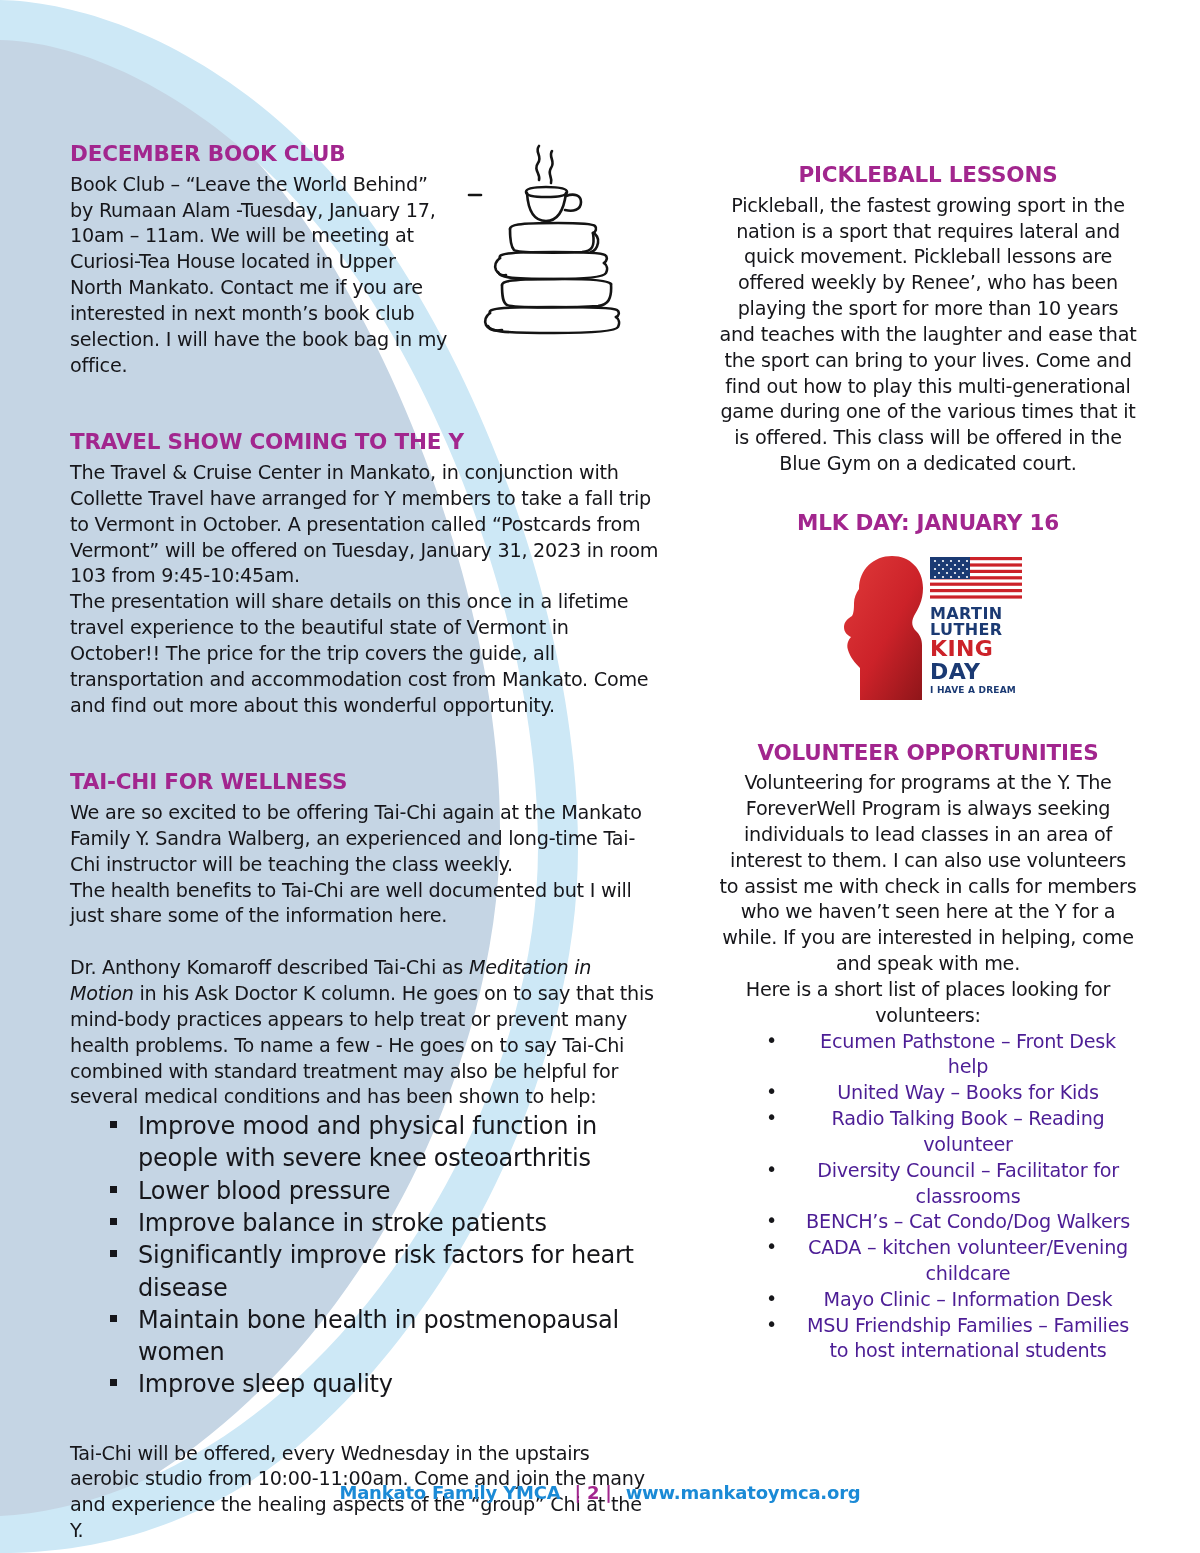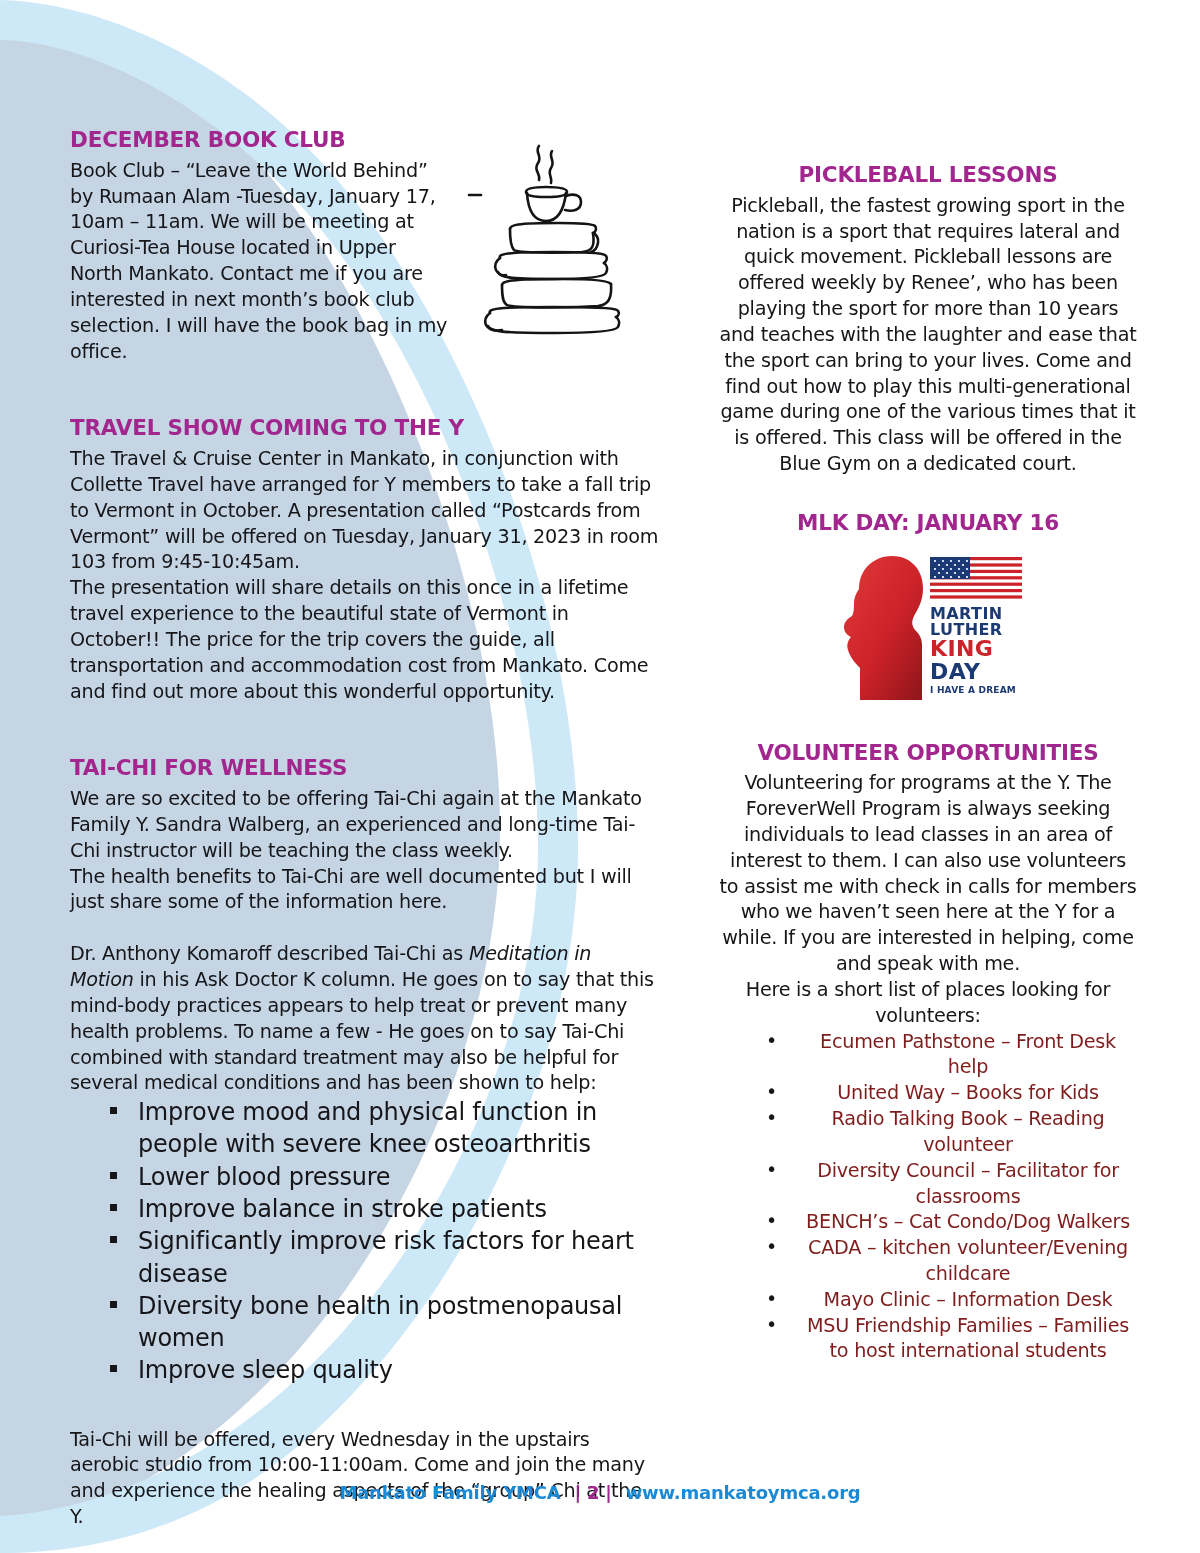--- a/index.html
+++ b/index.html
@@ -32,21 +32,21 @@
     left: 0;
     top: 0;
     width: 1200px;
     height: 1553px;
     z-index: 2;
   }
 
   .col-left {
     position: absolute;
     left: 70px;
-    top: 128px;
+    top: 142px;
     width: 590px;
   }
   .col-right {
     position: absolute;
     left: 718px;
     top: 163px;
     width: 420px;
     text-align: center;
   }
 
@@ -99,21 +99,21 @@
 
   ul.dot-list {
     list-style: none;
     margin: 0;
     padding: 0 0 0 80px;
   }
   ul.dot-list li {
     position: relative;
     font-size: 19.2px;
     line-height: 1.345;
-    color: #7f1d1d;
+    color: #4c1d95;
     letter-spacing: -0.25px;
   }
   ul.dot-list li::before {
     content: "\2022";
     position: absolute;
     left: -32px;
     top: -1px;
     font-size: 19px;
     color: #16161a;
   }
@@ -212,21 +212,21 @@
         <p class="body-text">We are so excited to be offering Tai-Chi again at the Mankato Family Y. Sandra Walberg, an experienced and long-time Tai-Chi instructor will be teaching the class weekly.</p>
         <p class="body-text">The health benefits to Tai-Chi are well documented but I will just share some of the information here.</p>
         <p class="body-text" style="margin-top:26px;">
           <span>Dr. Anthony Komaroff described Tai-Chi as </span><em class="ital">Meditation in Motion</em><span> in his Ask Doctor K column. He goes on to say that this mind-body practices appears to help treat or prevent many health problems. To name a few - He goes on to say Tai-Chi combined with standard treatment may also be helpful for several medical conditions and has been shown to help:</span>
         </p>
         <ul class="sq-list">
           <li>Improve mood and physical function in people with severe knee osteoarthritis</li>
           <li>Lower blood pressure</li>
           <li>Improve balance in stroke patients</li>
           <li>Significantly improve risk factors for heart disease</li>
-          <li>Diversity bone health in postmenopausal women</li>
+          <li>Maintain bone health in postmenopausal women</li>
           <li>Improve sleep quality</li>
         </ul>
         <p class="body-text" style="margin-top:40px;">Tai-Chi will be offered, every Wednesday in the upstairs aerobic studio from 10:00-11:00am. Come and join the many and experience the healing aspects of the “group” Chi at the Y.</p>
       </section>
 
     </div>
 
     <div class="col-right">
 
       <section>

